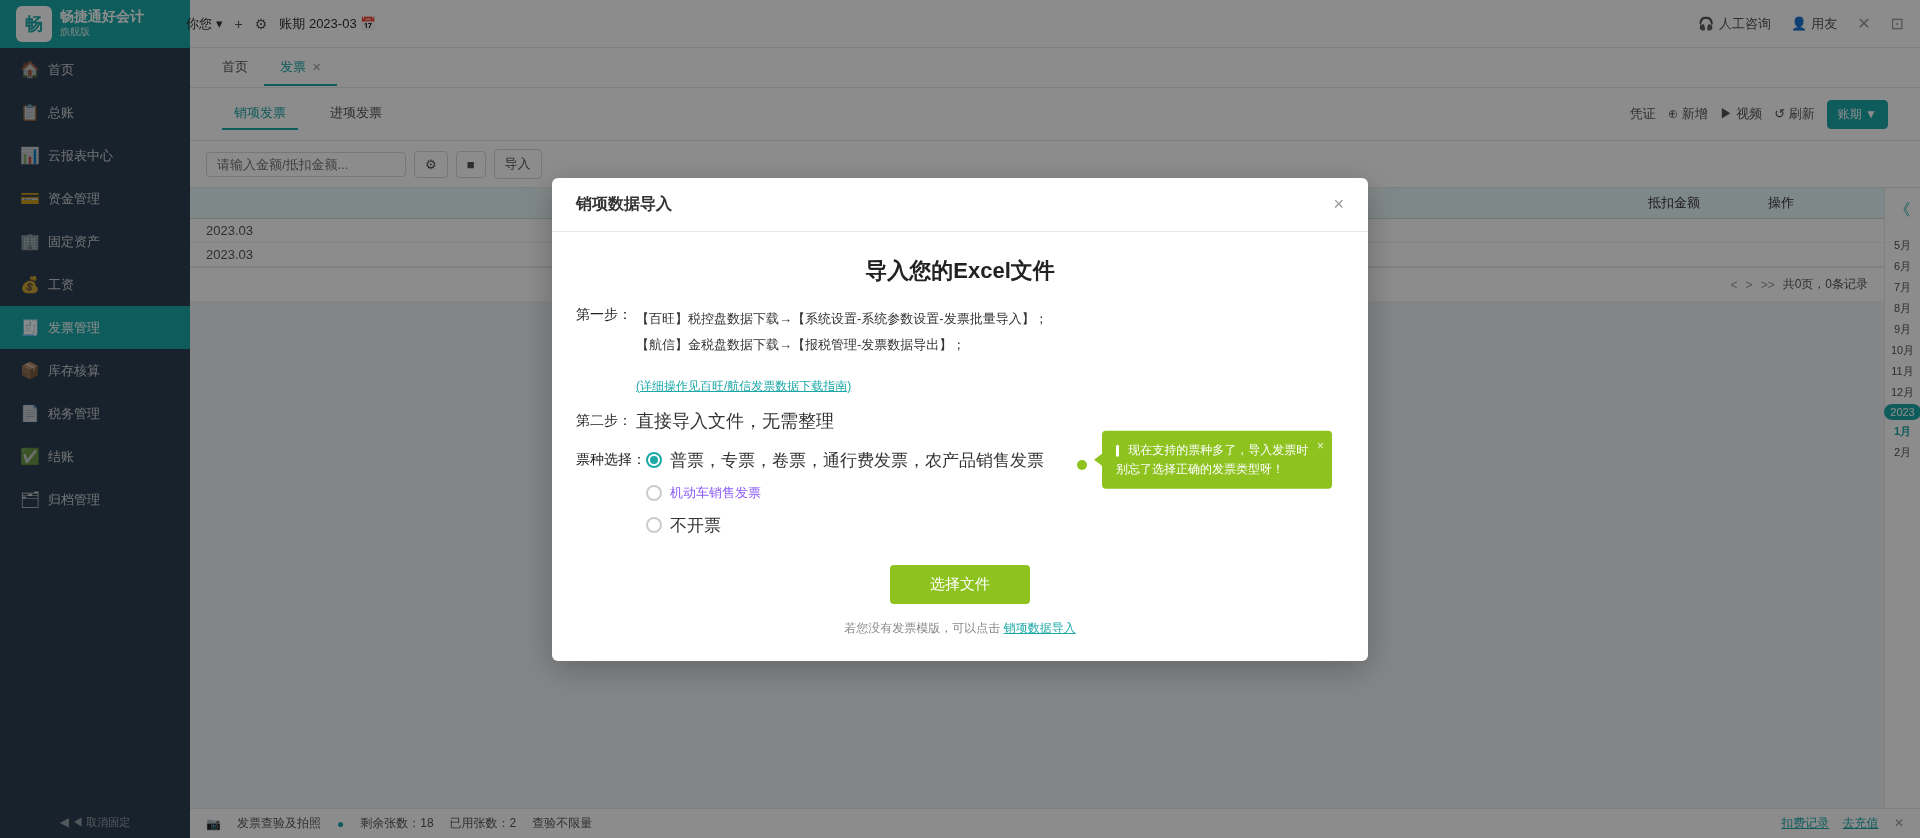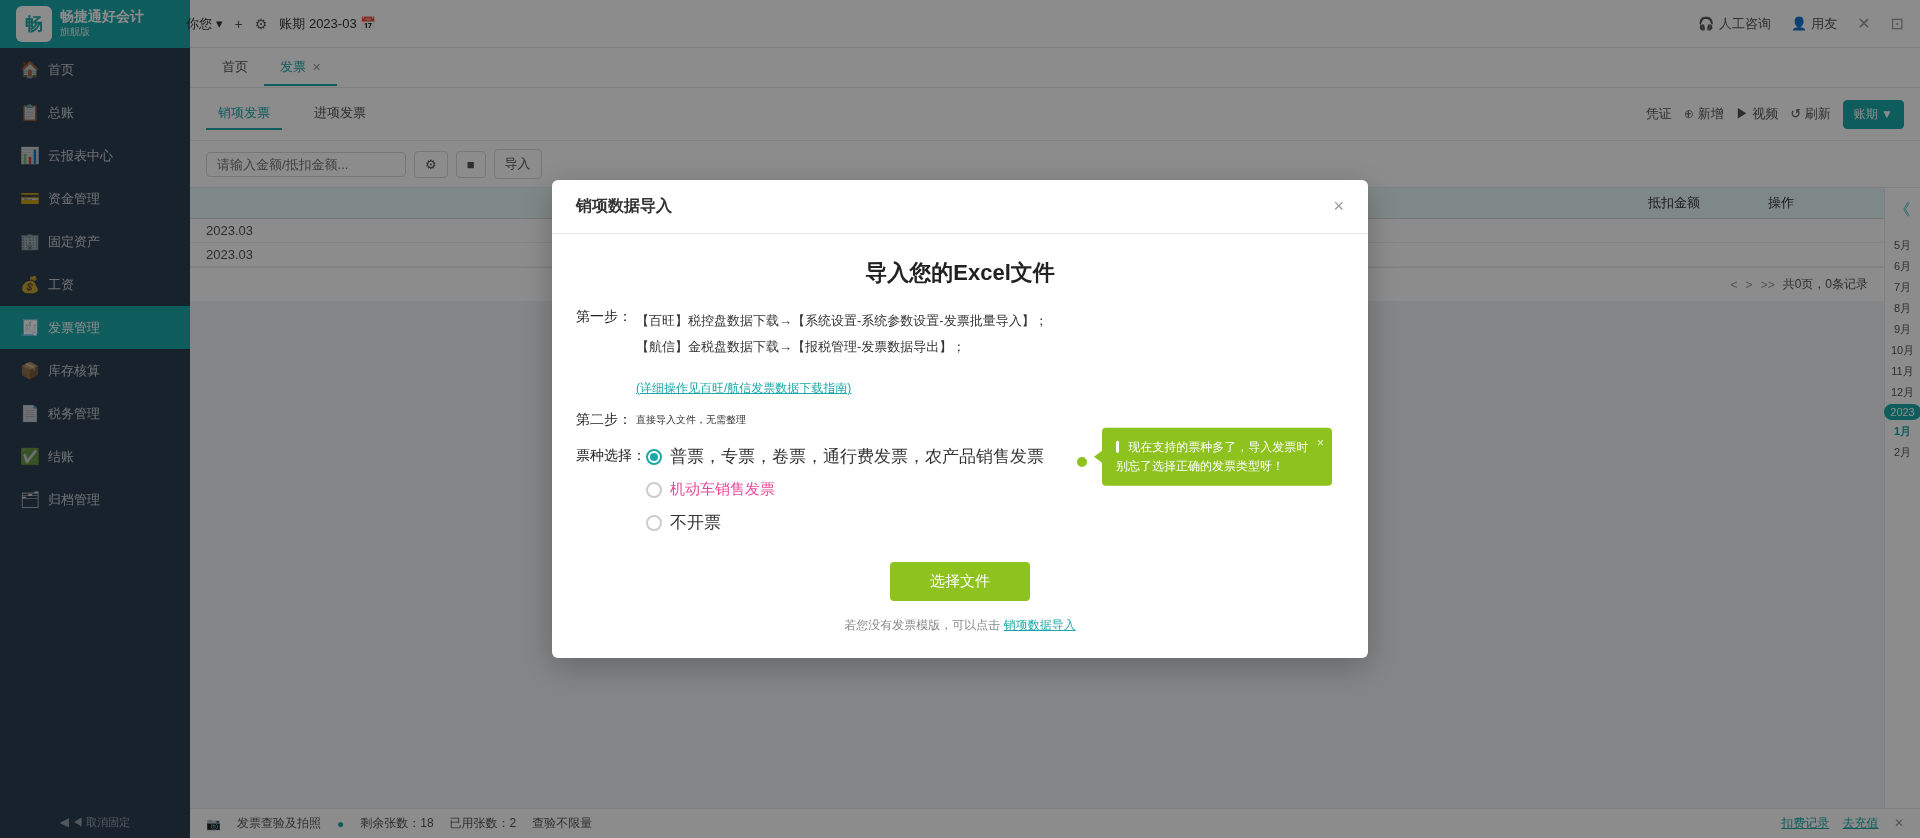--- a/index.html
+++ b/index.html
@@ -48,21 +48,21 @@
     }
     .tab-item {
       display: flex; align-items: center; gap: 6px; padding: 8px 16px; cursor: pointer;
       color: #555; font-size: 13px; border-bottom: 2px solid transparent; margin-bottom: -1px;
     }
     .tab-item.active { color: #1da8a8; border-bottom-color: #1da8a8; }
     .tab-close { color: #999; font-size: 11px; cursor: pointer; }
 
     
     .invoice-header {
-      display: flex; align-items: center; background: #fff; padding: 10px 16px;
+      display: flex; align-items: center; background: #fff; padding: 10px 32px;
       border-bottom: 1px solid #e8e8e8; gap: 20px;
     }
     .invoice-tab {
       padding: 6px 12px; cursor: pointer; color: #555; font-size: 13px;
       border-bottom: 2px solid transparent;
     }
     .invoice-tab.active { color: #1da8a8; border-bottom-color: #1da8a8; font-weight: 500; }
     .invoice-toolbar {
       display: flex; align-items: center; background: #fff; padding: 8px 16px;
       gap: 8px; border-bottom: 1px solid #e8e8e8;
@@ -359,21 +359,21 @@
             <div style="margin-top:20px;">
               <span class="step-link">(详细操作见百旺/航信发票数据下载指南)</span>
             </div>
           </div>
         </div>
       </div>
 
       <div class="step-row" style="margin-top:12px;">
         <div style="display:flex;align-items:center;">
           <span style="font-size:14px;font-weight:500;color:#222;min-width:60px;">第二步：</span>
-          <span style="font-size:10px;color:#333;">直接导入文件，无需整理</span>
+          <span style="font-size:18px;color:#333;">直接导入文件，无需整理</span>
         </div>
       </div>
 
       <div style="display:flex;margin-top:16px;position:relative;">
         <span style="font-size:14px;font-weight:500;color:#222;min-width:60px;padding-top:2px;">票种选择：</span>
         <div style="display:flex;flex-direction:column;gap:12px;">
 
           <div class="radio-tooltip-row">
             <div style="display:flex;align-items:center;gap:8px;">
               <div class="radio-circle selected"></div>
@@ -386,21 +386,21 @@
 
             <div class="tooltip-balloon">
               <span class="tooltip-bar"></span>
               <span>现在支持的票种多了，导入发票时别忘了选择正确的发票类型呀！</span>
               <span class="tooltip-close">×</span>
             </div>
           </div>
 
           <div style="display:flex;align-items:center;gap:8px;">
             <div class="radio-circle"></div>
-            <span style="font-size:15px;color:#ec4899;">机动车销售发票</span>
+            <span style="font-size:13px;color:#8b5cf6;">机动车销售发票</span>
           </div>
 
           <div style="display:flex;align-items:center;gap:8px;">
             <div class="radio-circle"></div>
             <span style="font-size:17px;color:#333;">不开票</span>
           </div>
         </div>
       </div>
 
       <div style="text-align:center;margin-top:28px;">

